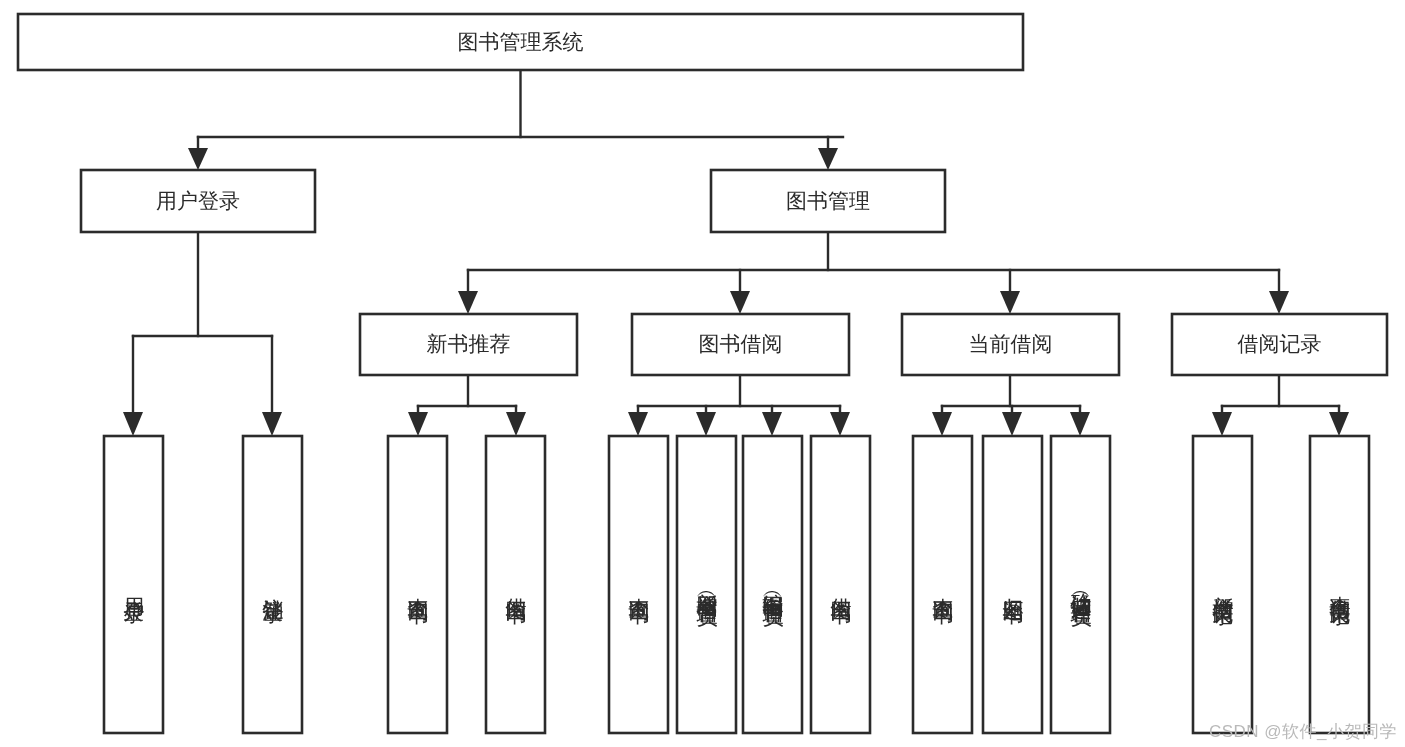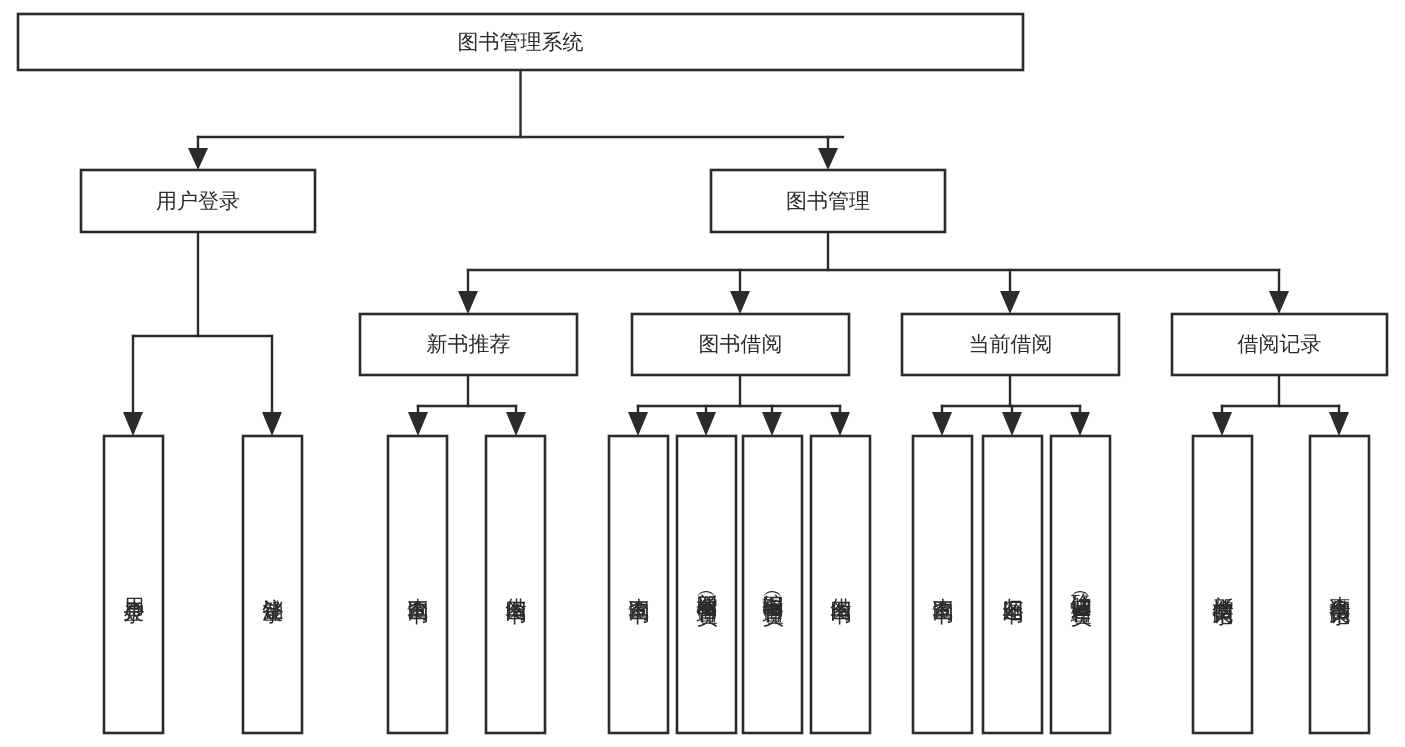--- a/index.html
+++ b/index.html
@@ -193,13 +193,14 @@
   <div class="vlabel" style="left:609px; top:436px; width:59px; height:297px;">查询图书</div>
   <div class="vlabel" style="left:677px; top:436px; width:59px; height:297px;">新增图书（管理员）</div>
   <div class="vlabel" style="left:743px; top:436px; width:59px; height:297px;">编辑图书（管理员）</div>
   <div class="vlabel" style="left:811px; top:436px; width:59px; height:297px;">借阅图书</div>
   <div class="vlabel" style="left:913px; top:436px; width:59px; height:297px;">查询图书</div>
   <div class="vlabel" style="left:983px; top:436px; width:59px; height:297px;">归还图书</div>
   <div class="vlabel" style="left:1051px; top:436px; width:59px; height:297px;">确认归还（管理员）</div>
   <div class="vlabel" style="left:1193px; top:436px; width:59px; height:297px;">新增借阅记录</div>
   <div class="vlabel" style="left:1310px; top:436px; width:59px; height:297px;">查询借阅记录</div>
 
+  <div class="watermark">CSDN @软件_小贺同学</div>
 </div>
 
 </body></html>

